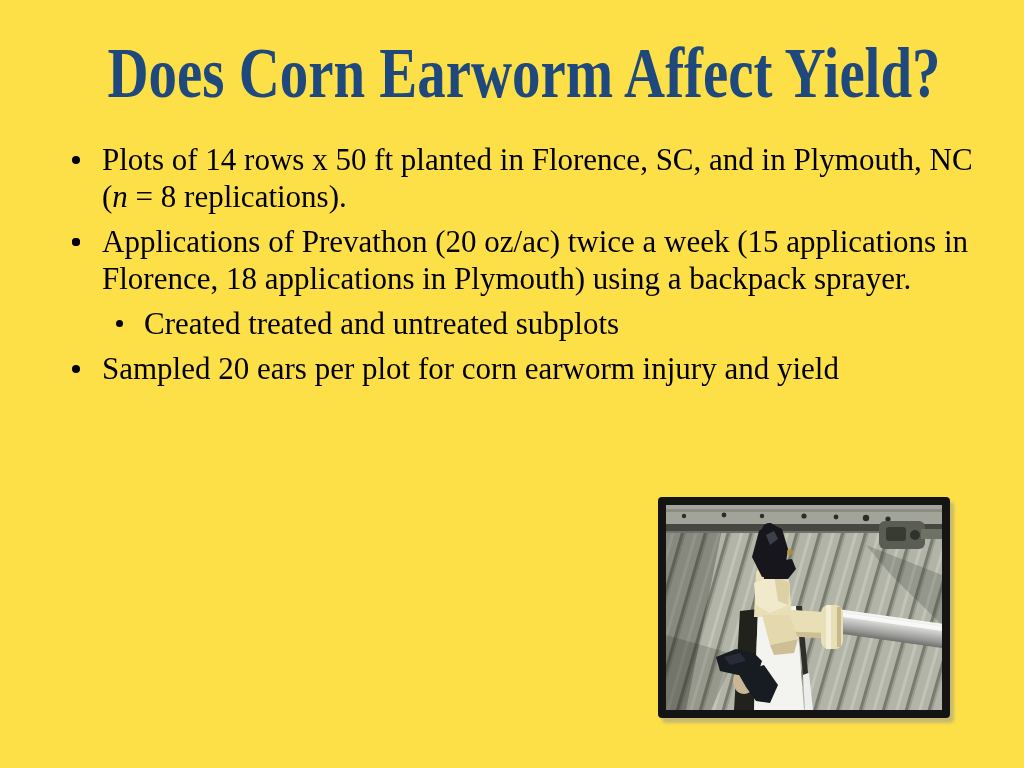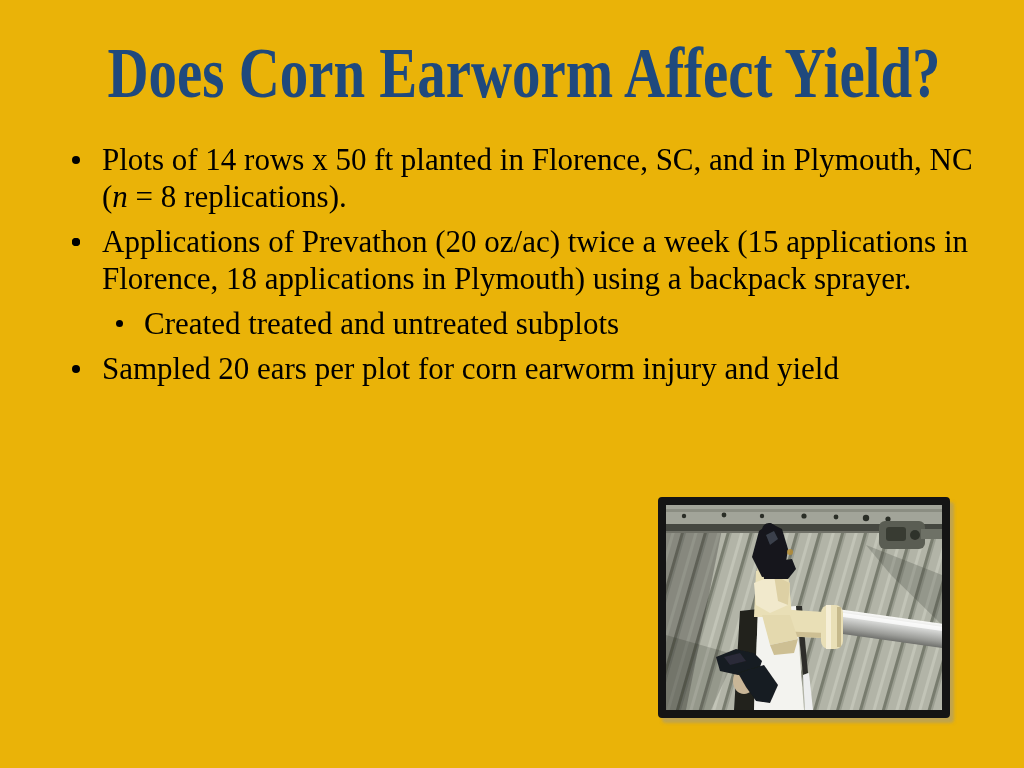--- a/index.html
+++ b/index.html
@@ -4,21 +4,21 @@
 <style>
   html,body { margin:0; padding:0; }
   body {
     width:1024px; height:768px;
     background:#ffffff;
     font-family:"Liberation Serif", serif;
     overflow:hidden;
   }
   .slide {
     position:relative; width:1024px; height:768px;
-    background:#eab308; overflow:hidden;
+    background:#fde047; overflow:hidden;
   }
   
   .title {
     position:absolute; top:37px; left:0; width:1024px; margin:0;
     text-align:center; white-space:nowrap;
     font-size:72px; font-weight:bold; line-height:1;
     color:#1F497D;
     transform:scaleX(0.79); transform-origin:50% 0;
   }
   

